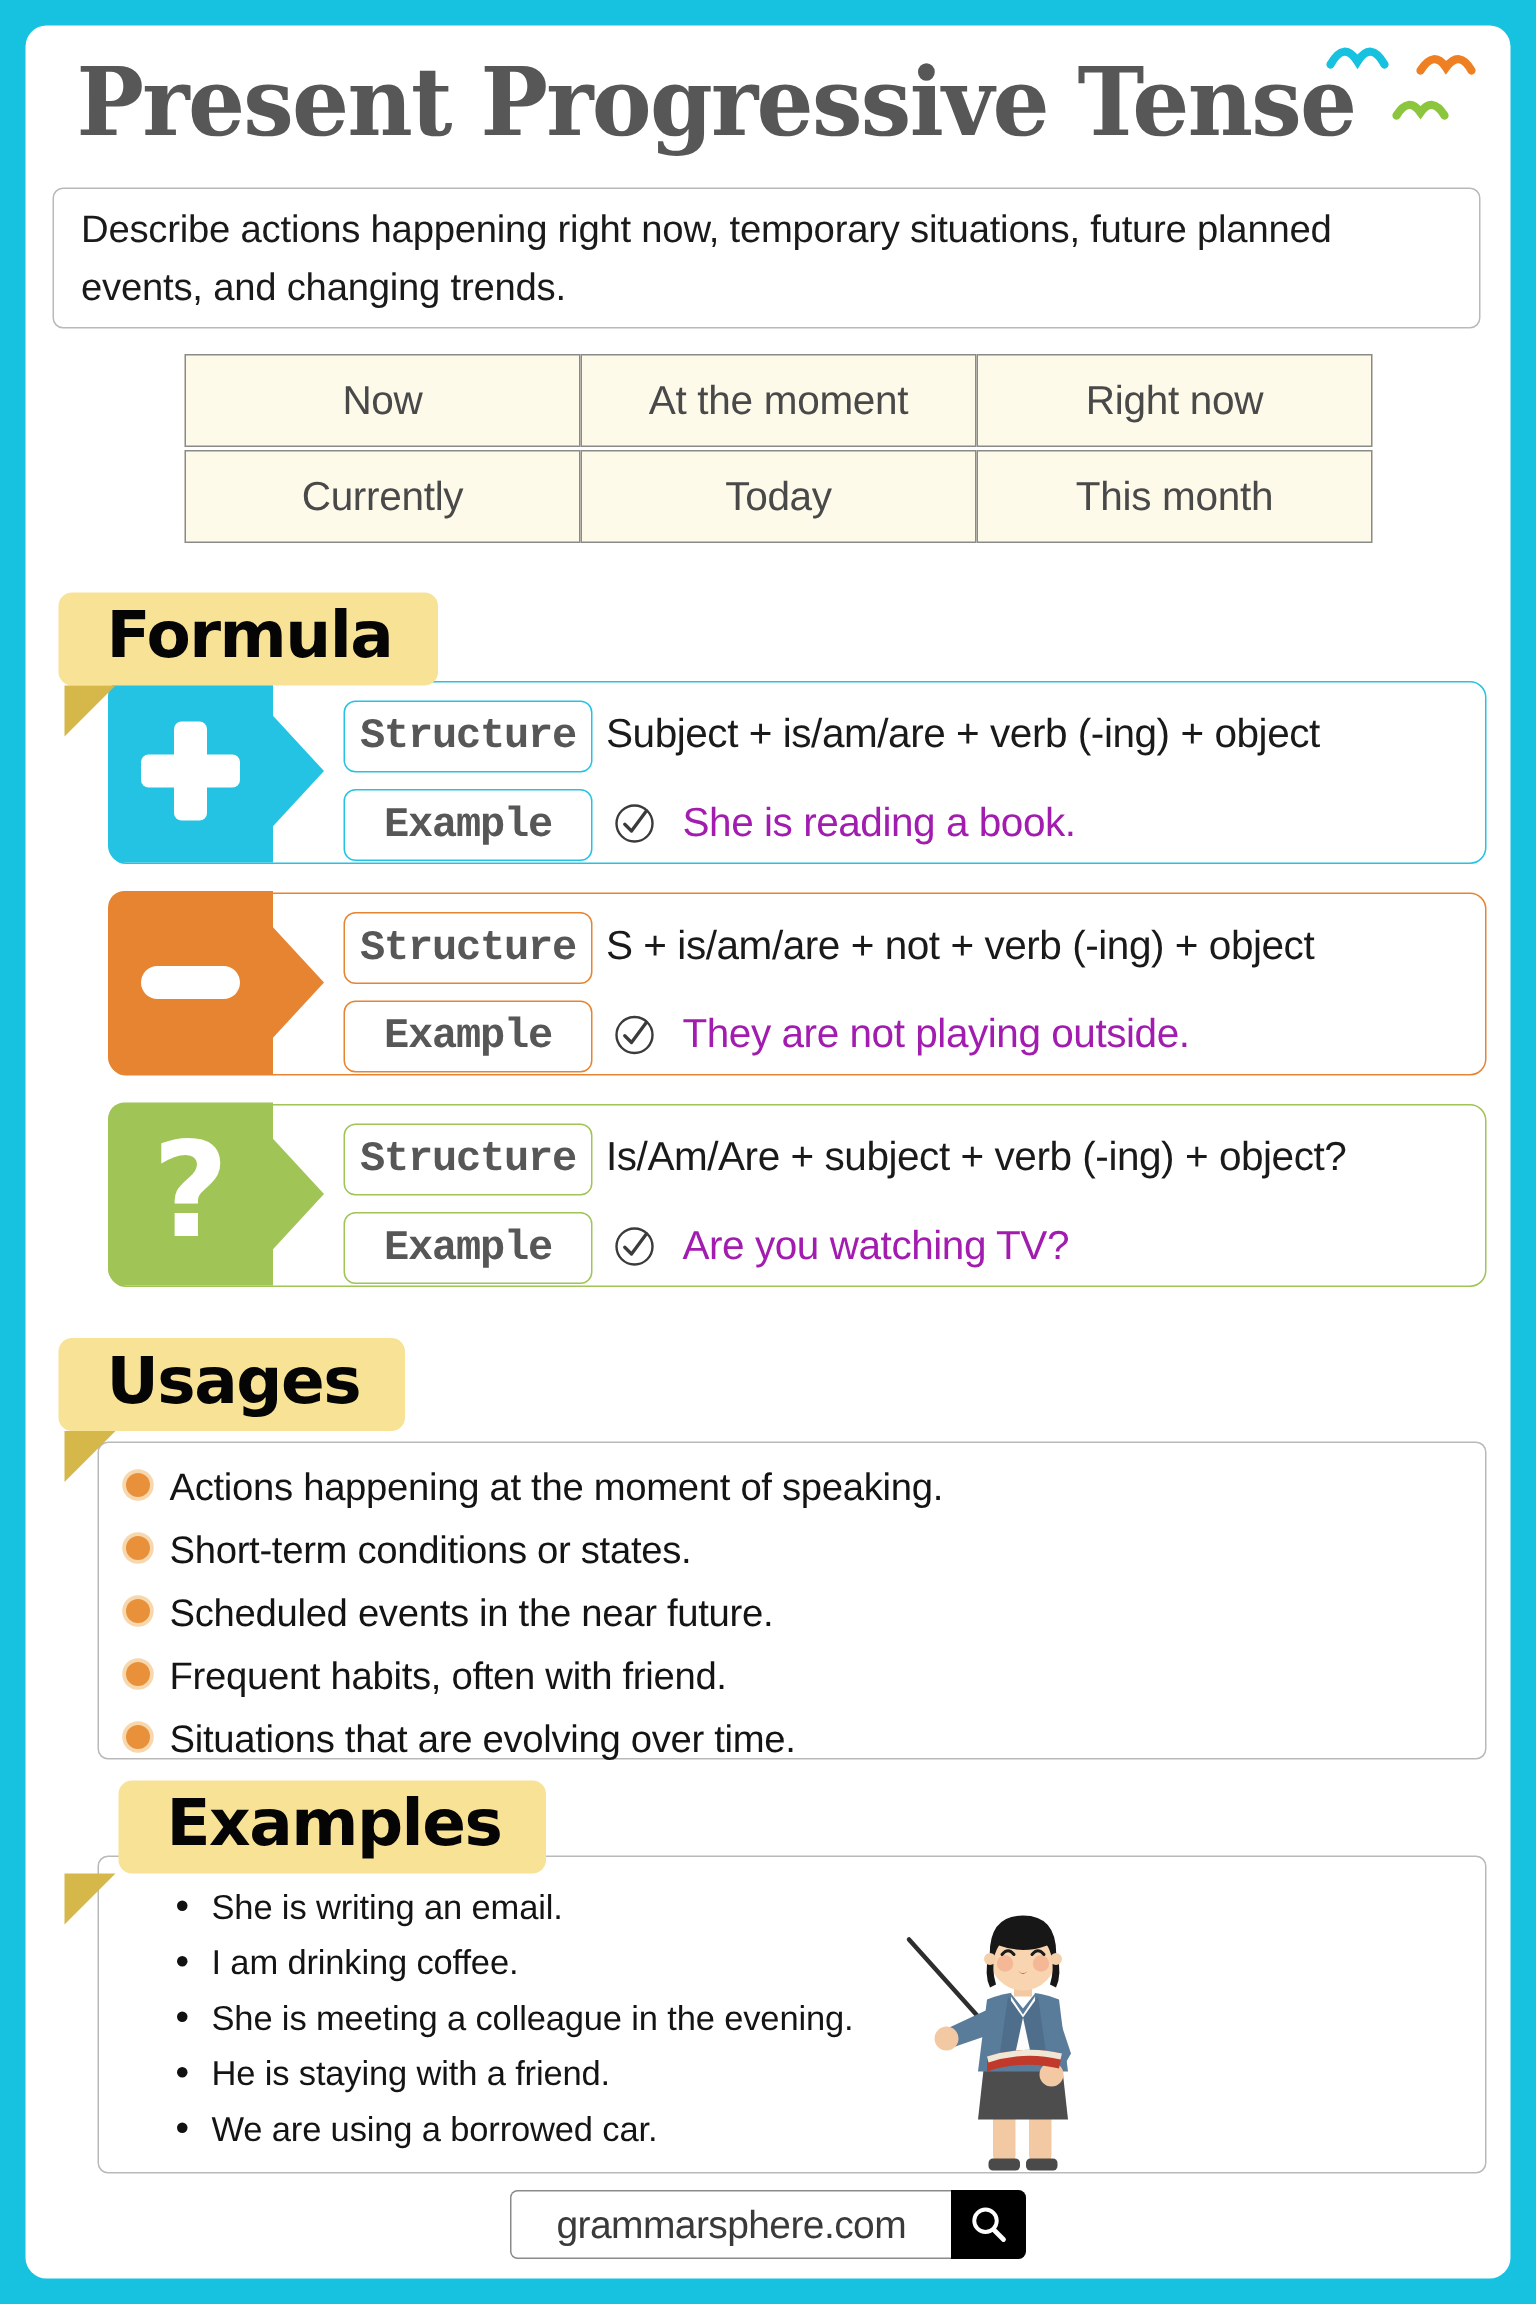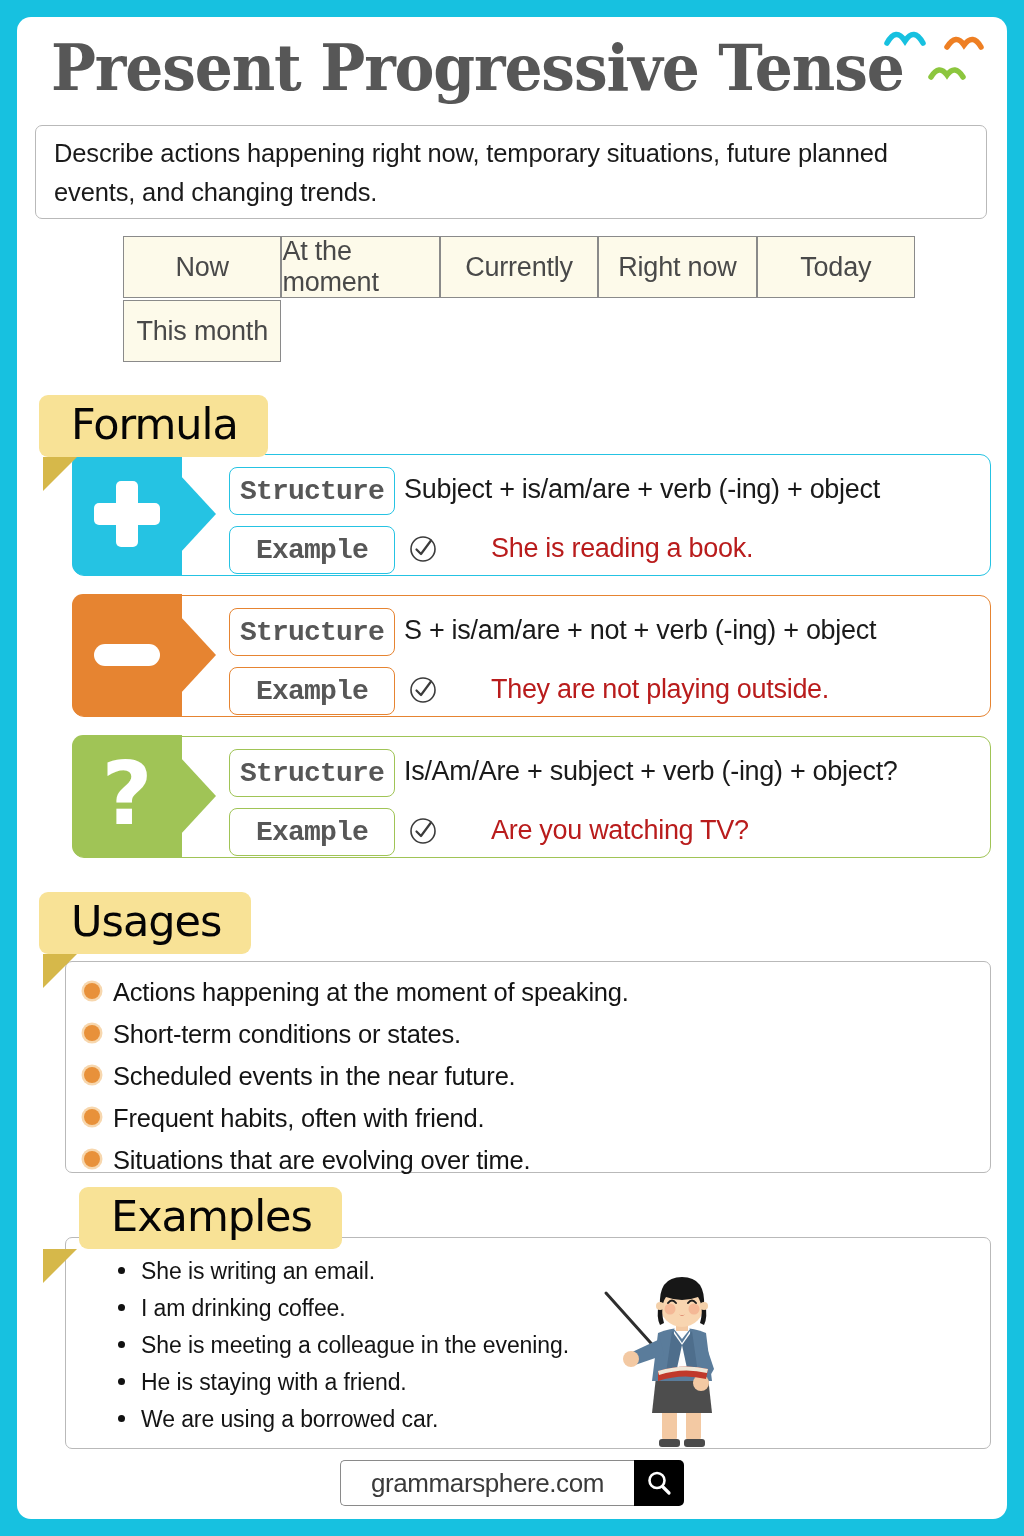--- a/index.html
+++ b/index.html
@@ -67,21 +67,21 @@
     letter-spacing: -0.15px;
   }
 
   
   .time-table {
     position: absolute;
     left: 90px;
     top: 219px;
     width: 808px;
     display: grid;
-    grid-template-columns: 1fr 1fr 1fr 1fr 1fr;
+    grid-template-columns: 1fr 1fr 1fr;
     padding-left: 16px;
   }
   .tcell {
     background: #FDFAEA;
     border: 1.3px solid #8A8A8A;
     height: 62px;
     display: flex;
     align-items: center;
     justify-content: center;
     font-size: 27px;
@@ -94,21 +94,21 @@
   .banner {
     position: absolute;
     z-index: 5;
   }
   .banner .label {
     background: #F8E296;
     border-radius: 9px;
     padding: 4px 30px 8px 32px;
     display: inline-block;
     font-family: "DejaVu Sans", sans-serif;
-    font-weight: normal;
+    font-weight: bold;
     font-size: 43px;
     letter-spacing: -1px;
     color: #050505;
   }
   .banner .fold {
     position: absolute;
     left: 4px;
     top: 100%;
     width: 0; height: 0;
     border-left: 34px solid #D6B84A;
@@ -203,23 +203,22 @@
     position: absolute;
     left: 335px;
     top: 78px;
     display: flex;
     align-items: center;
     gap: 18px;
   }
   .check-icon { width: 28px; height: 28px; flex: 0 0 auto; }
   .ex-text {
     font-size: 27px;
-    color: #b91c1c;
+    color: #a21caf;
     letter-spacing: -0.3px;
-    margin-left: 36px;
   }
 
   
   .usages-box {
     position: absolute;
     left: 48px;
     top: 925px;
     width: 926px;
     height: 212px;
     border: 1.5px solid #B9B9B9;
@@ -335,22 +334,22 @@
     </svg>
   </div>
 
   <div class="desc-box">
     <div class="desc-text">Describe actions happening right now, temporary situations, future planned events, and changing trends.</div>
   </div>
 
   <div class="time-table">
     <div class="tcell r1">Now</div>
     <div class="tcell r1">At the moment</div>
+    <div class="tcell">Right now</div>
     <div class="tcell r1">Currently</div>
-    <div class="tcell">Right now</div>
     <div class="tcell">Today</div>
     <div class="tcell">This month</div>
   </div>
 
   <div class="banner" style="left:22px; top:378px;">
     <span class="label">Formula</span>
     <span class="fold"></span>
   </div>
 
   <div class="frow plus">

